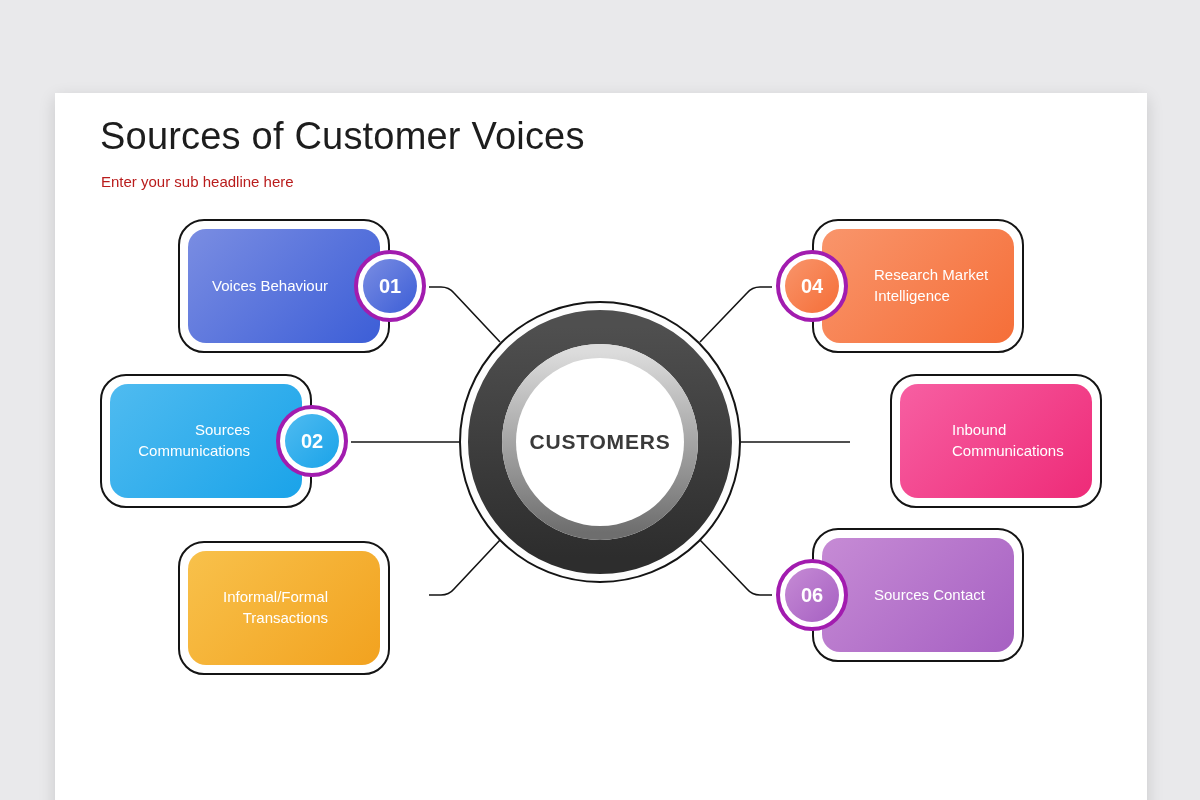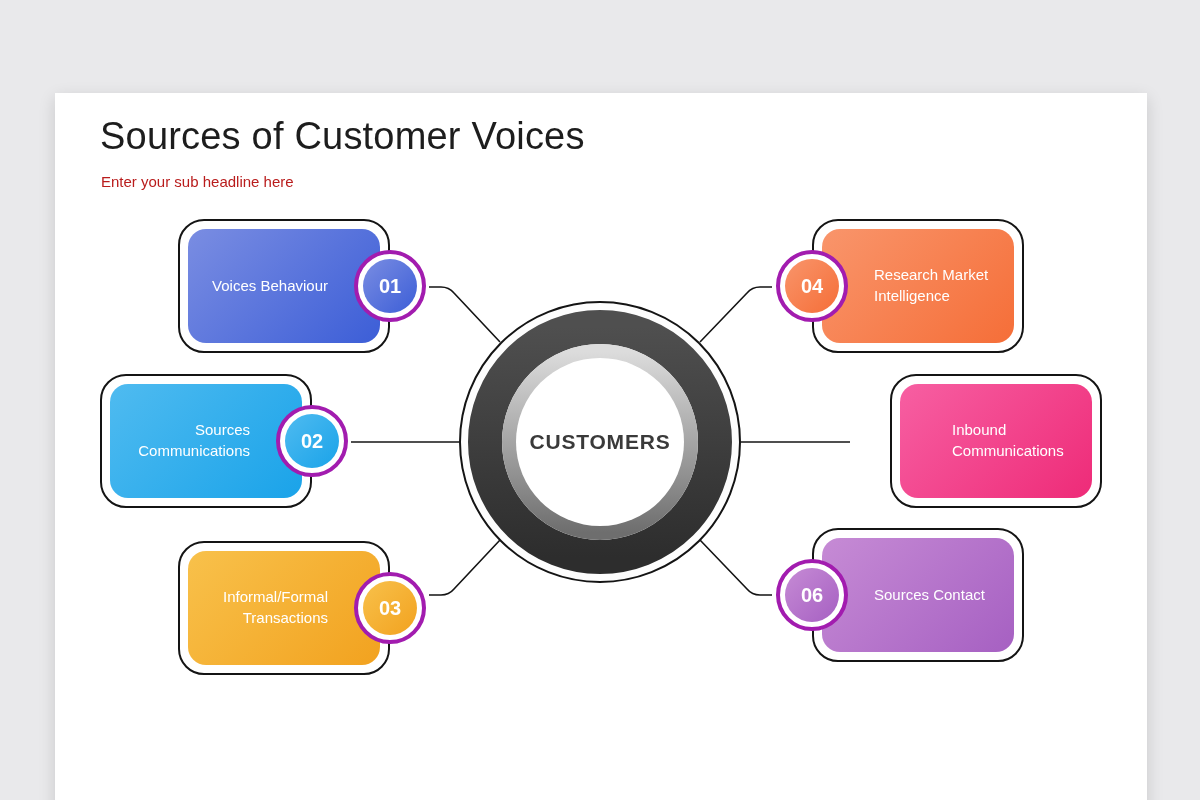--- a/index.html
+++ b/index.html
@@ -121,23 +121,20 @@
     </div>
     <div class="num">
       <div class="num-inner" style="background: linear-gradient(135deg, rgb(79, 187, 240), rgb(26, 163, 233));">02</div>
     </div>
   </div>
 
   <div class="item left pos-3">
     <div class="item-fill" style="background: linear-gradient(135deg, rgb(248, 193, 75), rgb(242, 162, 31));">
       <div class="item-label">Informal/Formal Transactions</div>
     </div>
-    <div class="num">
-      <div class="num-inner" style="background: linear-gradient(135deg, rgb(248, 193, 75), rgb(242, 162, 31));">03</div>
-    </div>
   </div>
 
   <div class="item right pos-4">
     <div class="item-fill" style="background: linear-gradient(135deg, rgb(249, 149, 107), rgb(245, 110, 56));">
       <div class="item-label">Research Market Intelligence</div>
     </div>
     <div class="num">
       <div class="num-inner" style="background: linear-gradient(135deg, rgb(249, 149, 107), rgb(245, 110, 56));">04</div>
     </div>
   </div>

